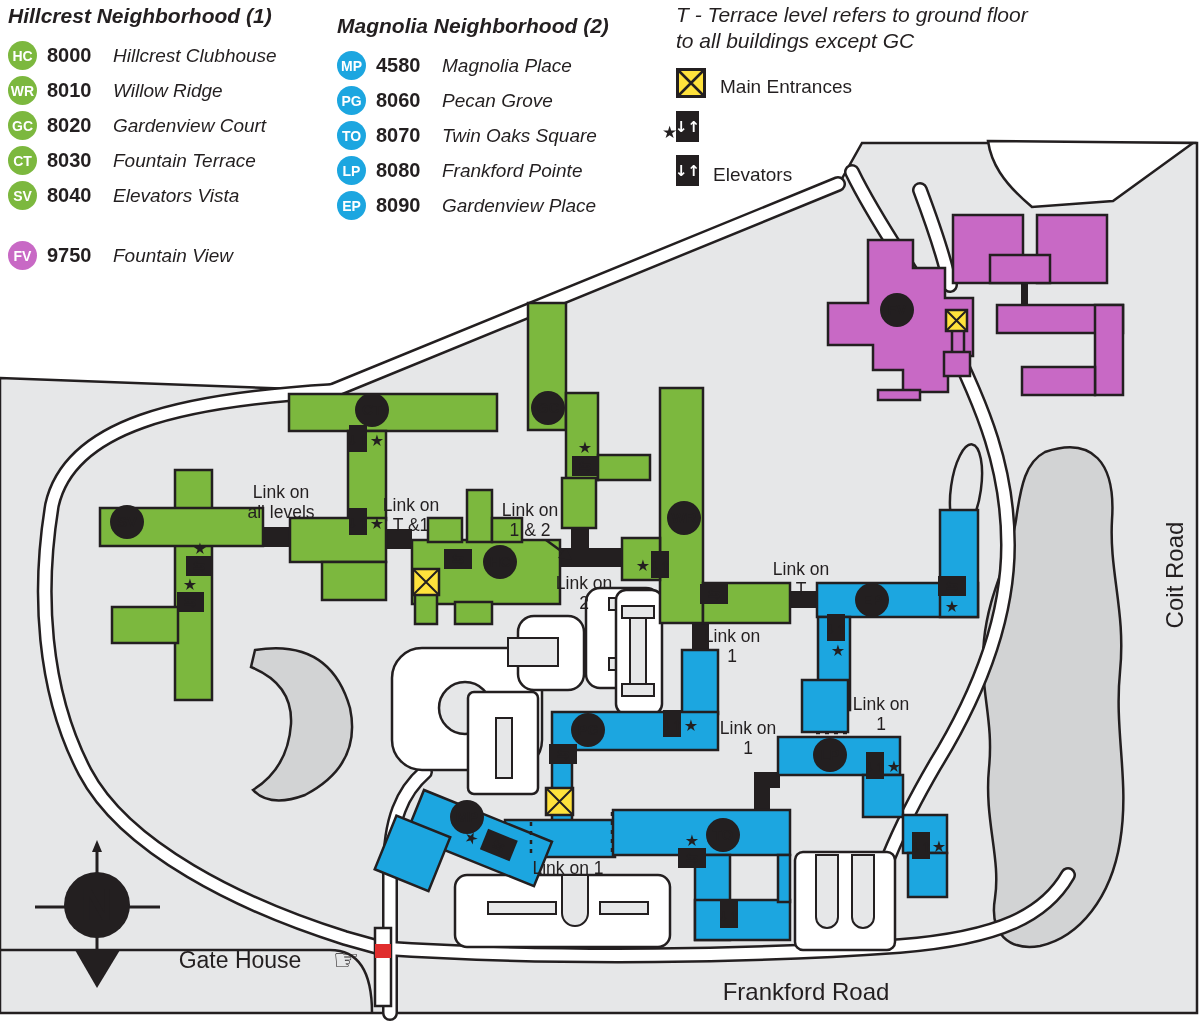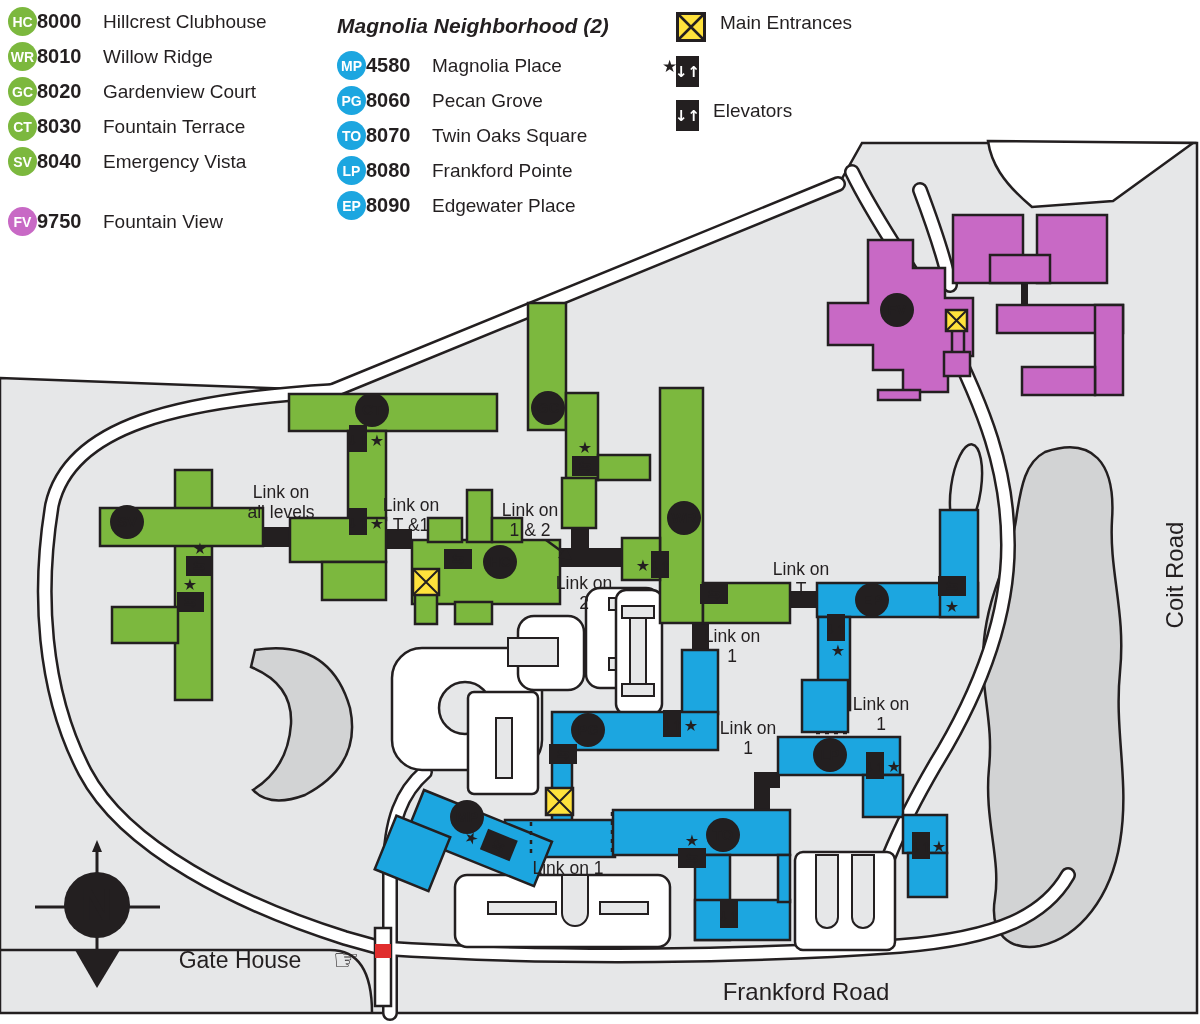--- a/index.html
+++ b/index.html
@@ -7,24 +7,24 @@
          font-family:"Liberation Sans",sans-serif;color:#231F20;}
   #mapsvg{position:absolute;left:0;top:0;}
   .legend{position:absolute;}
   .ltitle{font-size:21px;font-weight:bold;font-style:italic;margin-bottom:10px;}
   .lrow{display:flex;align-items:center;height:35px;}
   .badge{width:29px;height:29px;border-radius:50%;color:#fff;font-weight:bold;font-size:14px;
          display:flex;align-items:center;justify-content:center;flex:0 0 29px;}
   .badge.green{background:#7CB83E;}
   .badge.blue{background:#1CA6E0;}
   .badge.purple{background:#C869C5;}
-  .num{font-size:20px;font-weight:bold;width:52px;}
-  .bname{font-size:19px;margin-left:14px;white-space:nowrap;}
+  .num{font-size:20px;font-weight:bold;margin-left:10px;width:52px;}
+  .bname{font-size:19px;margin-left:14px;white-space:nowrap;font-style:italic;}
   .note{font-size:21px;font-style:italic;line-height:26px;}
-  .symrow{display:flex;align-items:flex-start;margin-top:10px;height:34px;}
+  .symrow{display:flex;align-items:flex-end;margin-top:10px;height:34px;}
   .symlabel{font-size:19px;margin-left:14px;}
   .entrancebox{width:30px;height:30px;}
   .elevbox{width:23px;height:31px;background:#231F20;color:#fff;display:flex;align-items:center;
            justify-content:center;font-size:15px;font-weight:bold;font-family:"DejaVu Sans",sans-serif;}
   .legstar{font-size:17px;width:14px;margin-left:-14px;font-family:"DejaVu Sans",sans-serif;}
   svg text{font-family:"Liberation Sans",sans-serif;fill:#231F20;}
   svg text.glyph{font-family:"DejaVu Sans",sans-serif;}
   .bld{stroke:#231F20;stroke-width:2.5;}
   .roadk{stroke:#231F20;stroke-width:16;fill:none;stroke-linecap:round;}
   .roadw{stroke:#fff;stroke-width:11;fill:none;stroke-linecap:round;}
@@ -371,20 +371,21 @@
     <line x1="35" y1="907" x2="160" y2="907" stroke="#231F20" stroke-width="3"></line>
     <line x1="97" y1="845" x2="97" y2="950" stroke="#231F20" stroke-width="3"></line>
     <polygon points="92,852 102,852 97,840" fill="#231F20"></polygon>
     <polygon points="75,950 120,950 97,988" fill="#231F20"></polygon>
     <circle cx="97" cy="905" r="33" fill="#231F20"></circle>
     <text x="97" y="920" font-size="44" font-weight="bold" fill="#fff" text-anchor="middle">N</text>
   </g>
 </svg>
 
 <div class="legend" style="left:8px;top:4px;">
+  <div class="ltitle">Hillcrest Neighborhood (1)</div>
   <div class="lrow">
         <span class="badge green">HC</span>
         <span class="num">8000</span>
         <span class="bname">Hillcrest Clubhouse</span>
       </div>
   <div class="lrow">
         <span class="badge green">WR</span>
         <span class="num">8010</span>
         <span class="bname">Willow Ridge</span>
       </div>
@@ -394,21 +395,21 @@
         <span class="bname">Gardenview Court</span>
       </div>
   <div class="lrow">
         <span class="badge green">CT</span>
         <span class="num">8030</span>
         <span class="bname">Fountain Terrace</span>
       </div>
   <div class="lrow">
         <span class="badge green">SV</span>
         <span class="num">8040</span>
-        <span class="bname">Emergency Vista</span>
+        <span class="bname">Elevators Vista</span>
       </div>
   <div class="lrow" style="margin-top:25px;">
         <span class="badge purple">FV</span>
         <span class="num">9750</span>
         <span class="bname">Fountain View</span>
       </div>
 </div>
 
 <div class="legend" style="left:337px;top:14px;">
   <div class="ltitle">Magnolia Neighborhood (2)</div>
@@ -428,25 +429,29 @@
         <span class="bname">Twin Oaks Square</span>
       </div>
   <div class="lrow">
         <span class="badge blue">LP</span>
         <span class="num">8080</span>
         <span class="bname">Frankford Pointe</span>
       </div>
   <div class="lrow">
         <span class="badge blue">EP</span>
         <span class="num">8090</span>
-        <span class="bname">Edgewater Place</span>
+        <span class="bname">Gardenview Place</span>
       </div>
 </div>
 
 <div class="legend" style="left:676px;top:2px;width:520px;">
+  <div class="note">
+    <div>T - Terrace level refers to ground floor</div>
+    <div>to all buildings except GC</div>
+  </div>
   <div class="symrow">
     <svg class="entrancebox" width="30" height="30">
       <rect x="1.5" y="1.5" width="27" height="27" fill="#FFE23C" stroke="#231F20" stroke-width="3"></rect>
       <path d="M2,2 L28,28 M28,2 L2,28" stroke="#231F20" stroke-width="2.5"></path>
     </svg>
     <span class="symlabel">Main Entrances</span>
   </div>
   <div class="symrow">
     <span class="legstar">★</span>
     <span class="elevbox">↓↑</span>

